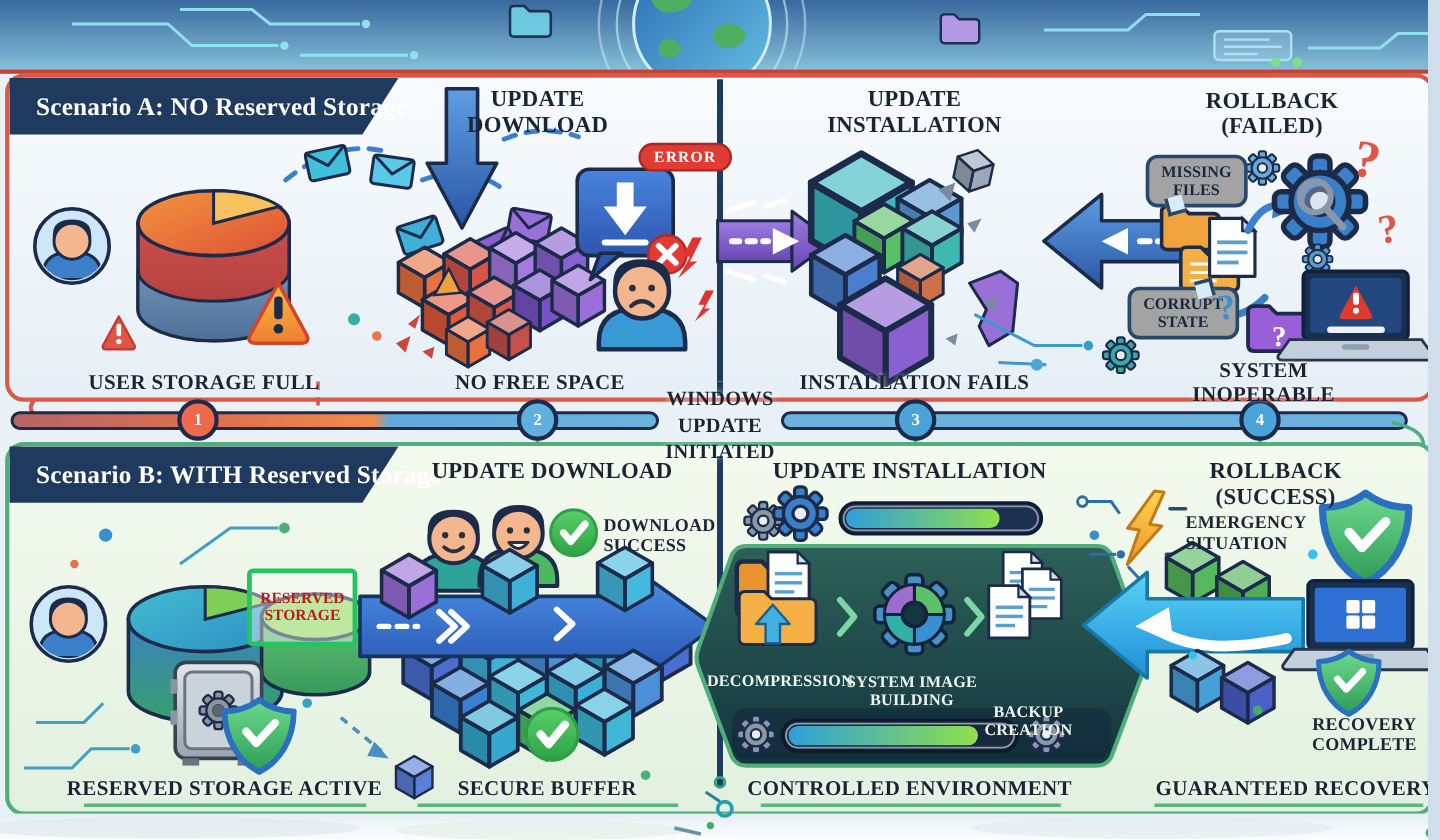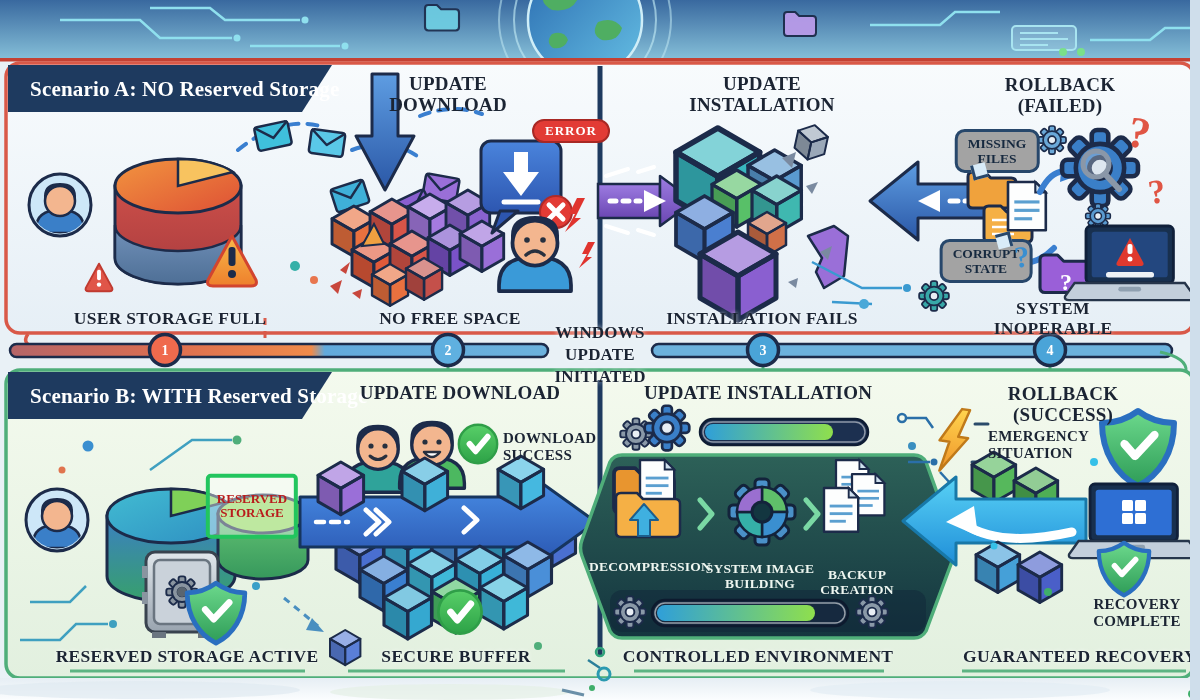--- a/index.html
+++ b/index.html
@@ -665,21 +665,21 @@
 (SUCCESS)</div>
 <div class="chip" style="left:252px;top:506px">RESERVED
 STORAGE</div>
 <div class="t t-left note" style="left:503px;top:447px">DOWNLOAD
 SUCCESS</div>
 <div class="t t-left note" style="left:988px;top:445px">EMERGENCY
 SITUATION</div>
 <div class="t proc" style="left:650px;top:567px">DECOMPRESSION</div>
 <div class="t proc" style="left:760px;top:576px">SYSTEM IMAGE
 BUILDING</div>
-<div class="t proc" style="left:857px;top:582px">BACKUP
+<div class="t proc" style="left:857px;top:601px">BACKUP
 CREATION</div>
 <div class="t note" style="left:1137px;top:613px">RECOVERY
 COMPLETE</div>
 <div class="t label" style="left:187px;top:657px">RESERVED STORAGE ACTIVE</div>
 <div class="t label" style="left:456px;top:657px">SECURE BUFFER</div>
 <div class="t label" style="left:758px;top:657px">CONTROLLED ENVIRONMENT</div>
 <div class="t t-left label" style="left:963px;top:657px;white-space:nowrap">GUARANTEED RECOVERY RE</div>
 
 </div>
 

